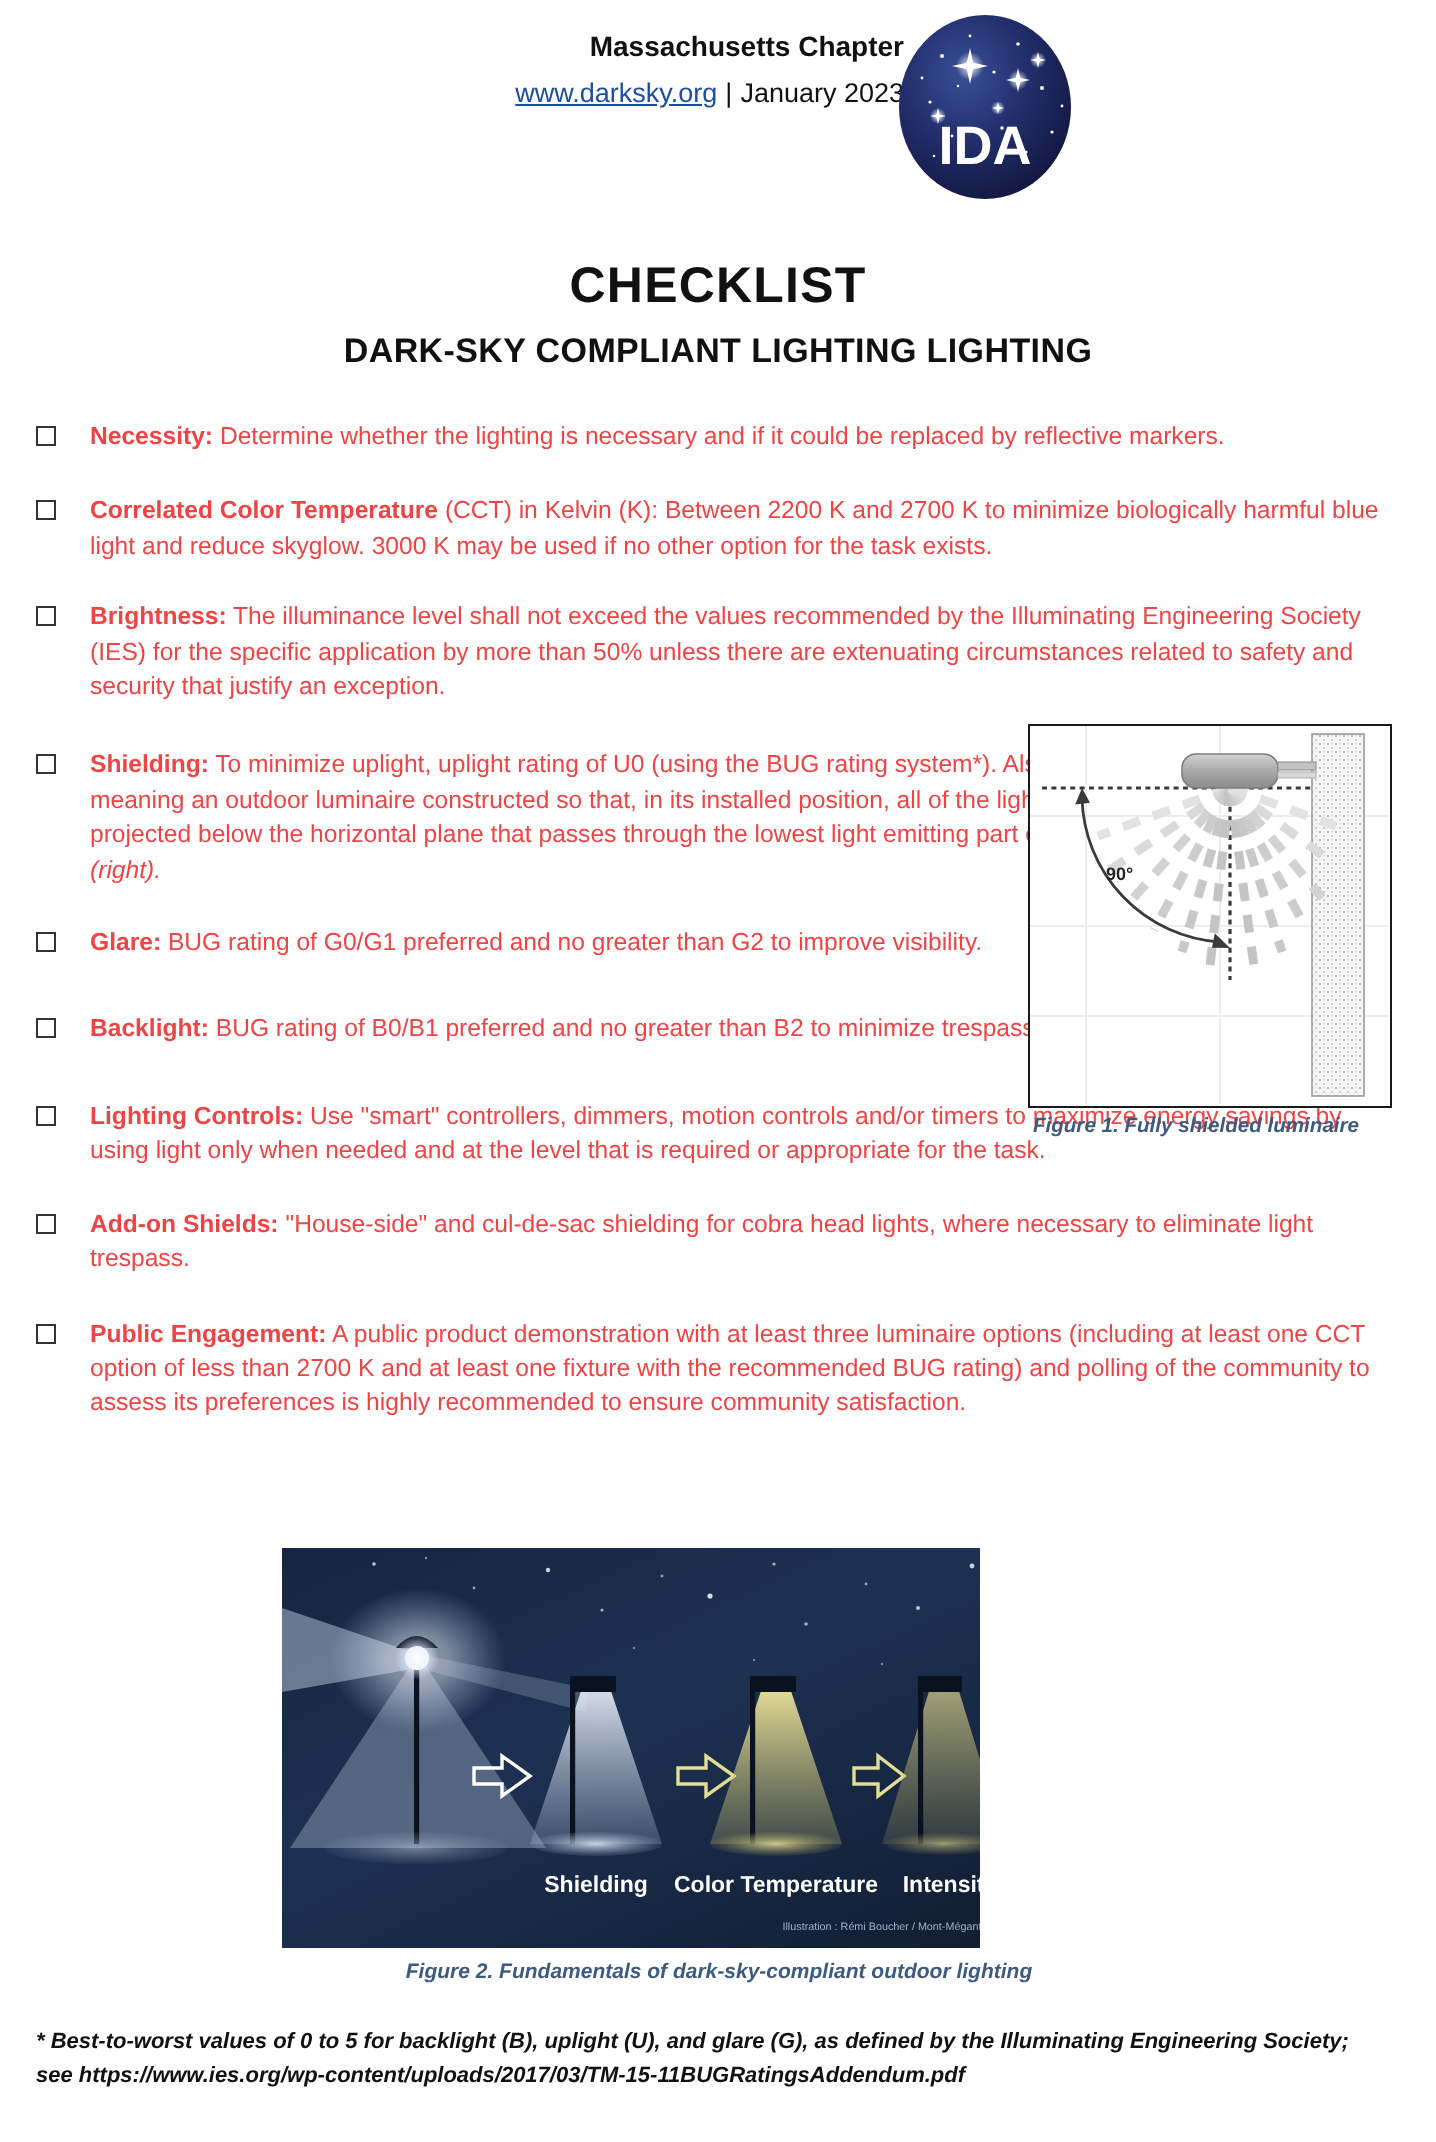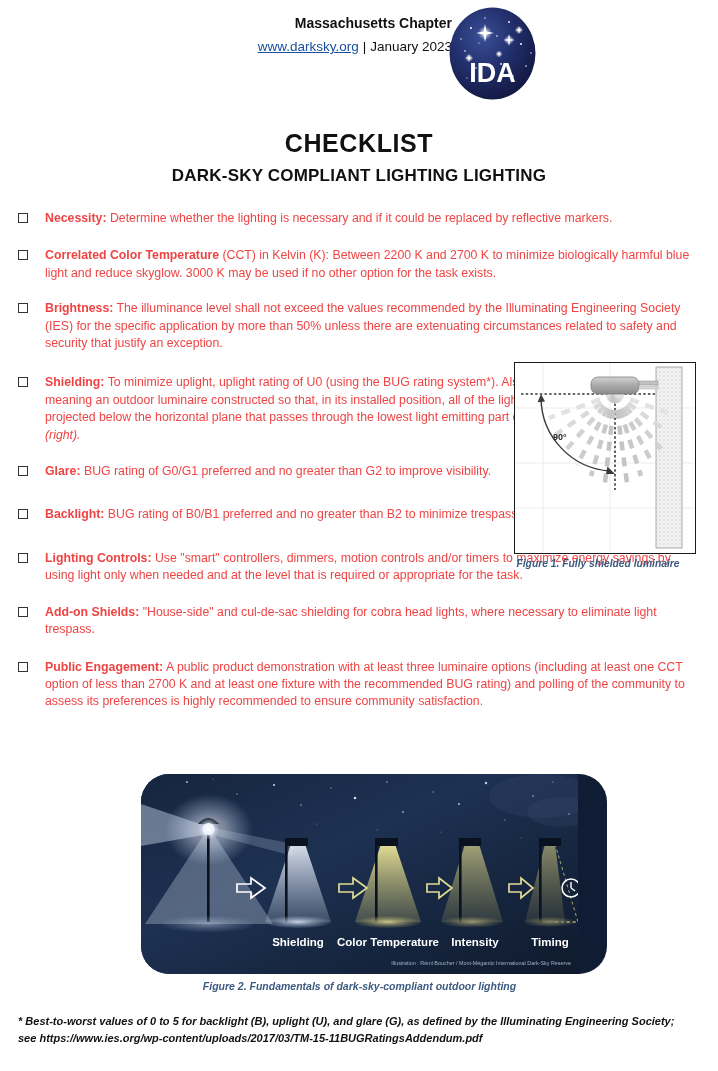--- a/index.html
+++ b/index.html
@@ -138,26 +138,25 @@
   }
 
   
   .figure2-wrap {
     position: absolute;
     left: 141px;
     top: 774px;
     width: 437px;
   }
   .figure2 {
-    width: 466px;
+    width: 349px;
     height: 200px;
     position: relative;
     overflow: hidden;
     background: #101c33;
-    border-radius: 28px;
   }
   .figure2 svg { display: block; }
   .figure2-caption {
     margin-top: 6px;
     text-align: center;
     font-size: 10.5px;
     font-style: italic;
     font-weight: bold;
     color: #3d5a80;
   }

